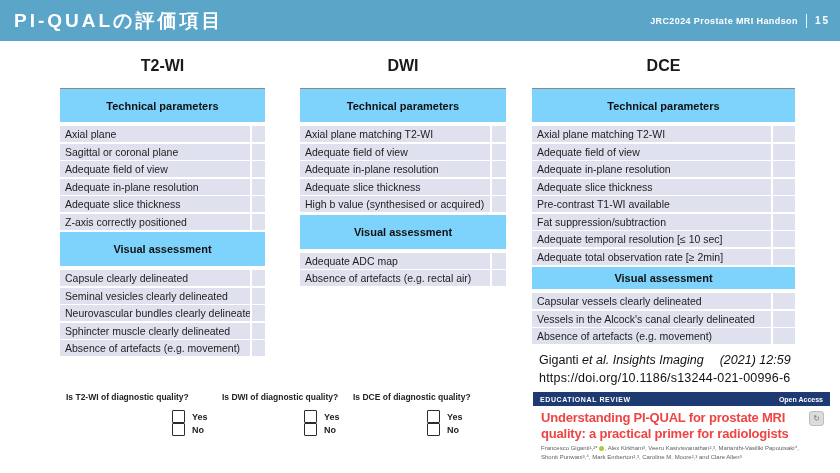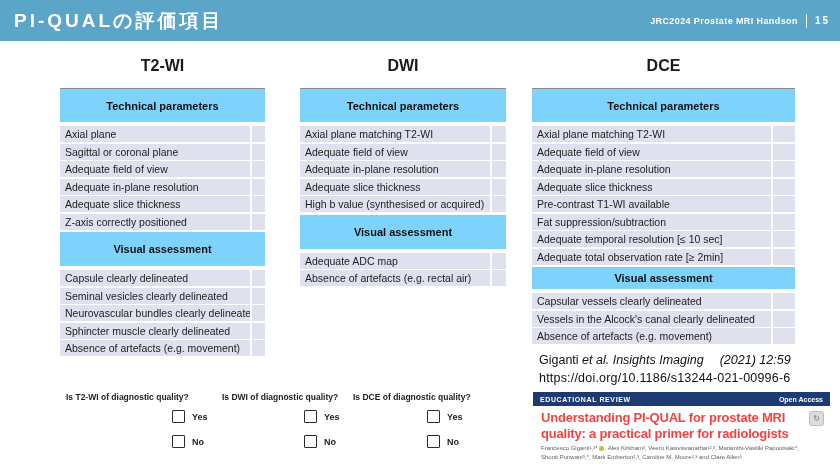--- a/index.html
+++ b/index.html
@@ -53,21 +53,21 @@
   .t2  .tick { width:13px; }
   .dwi .tick { width:14px; }
   .dce .tick { width:22px; }
 
   
   .question { position:absolute; top:392px; font-size:8.5px; font-weight:600; color:#222; }
   .question.q1 { left:66px; }
   .question.q2 { left:222px; }
   .question.q3 { left:353px; }
 
-  .qgroup { position:absolute; top:410px; display:flex; flex-direction:column; gap:12px; }
+  .qgroup { position:absolute; top:410px; display:flex; flex-direction:column; gap:0; }
   .qgroup.g1 { left:172px; }
   .qgroup.g2 { left:304px; }
   .qgroup.g3 { left:427px; }
   .qrow { display:flex; align-items:center; gap:7px; }
   .cb {
     width:13px; height:13px; background:#fff; border:1.4px solid #2b2b2b; border-radius:1px;
     display:inline-block;
   }
   .cb-label { font-size:9px; font-weight:600; color:#222; }
 

